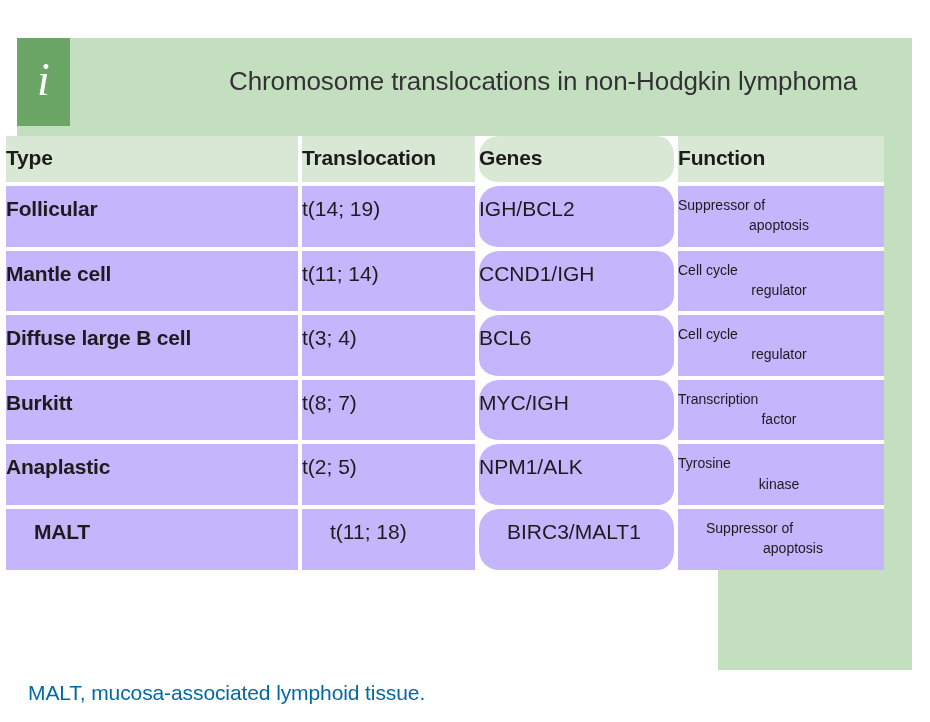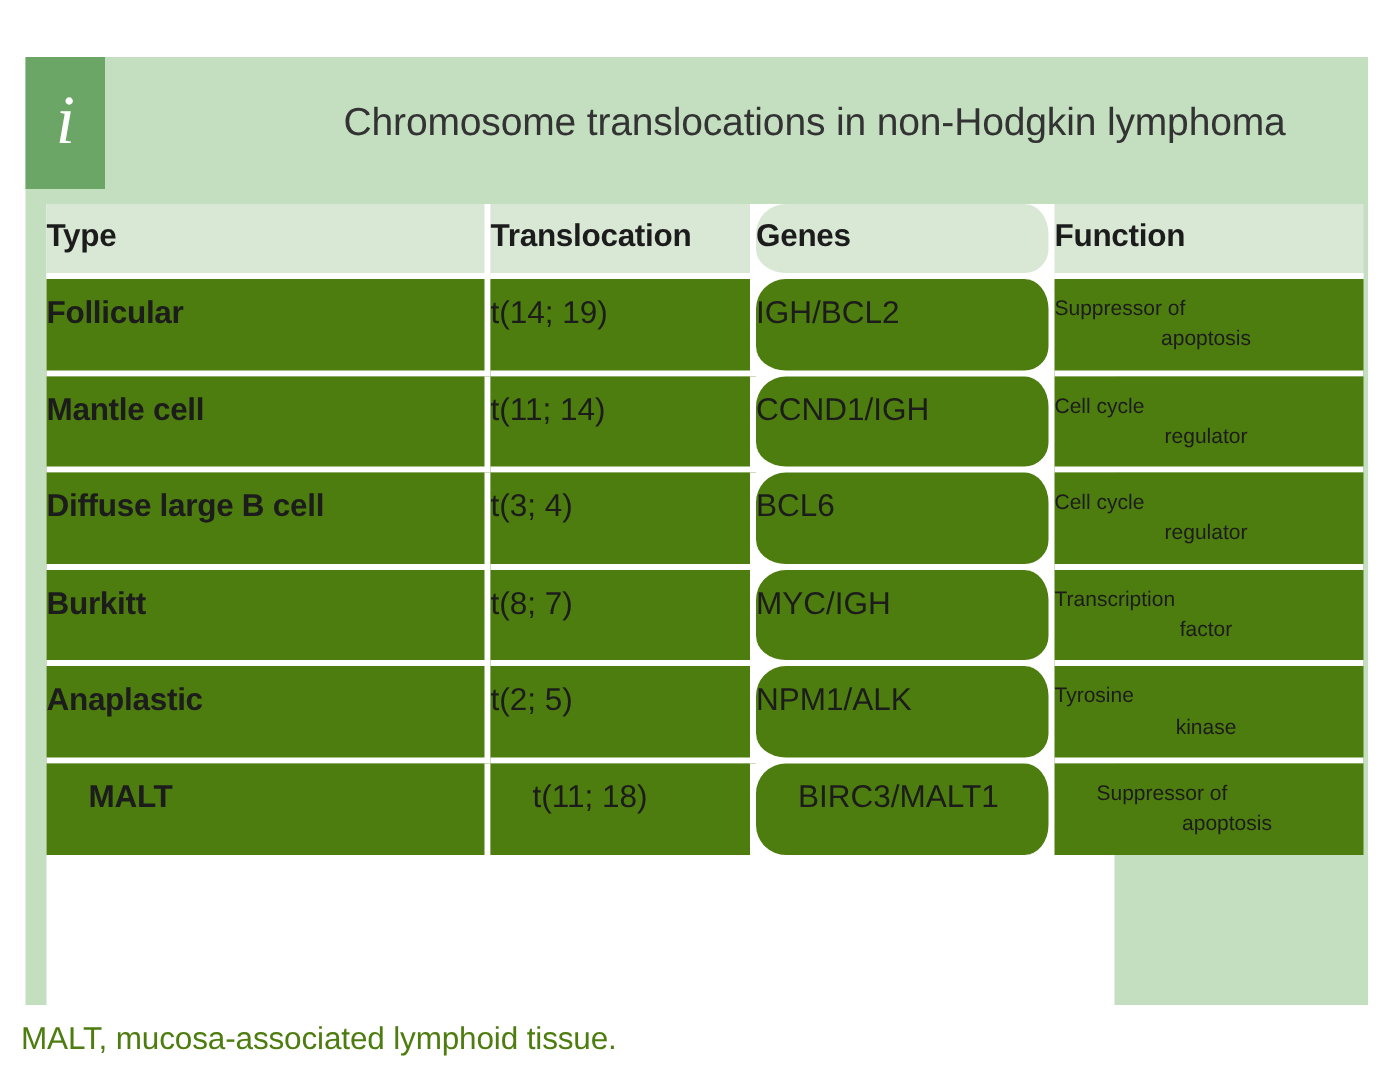--- a/index.html
+++ b/index.html
@@ -71,35 +71,35 @@
     line-height: 1.28;
     font-weight: 400;
     padding-left: 155px;
     padding-right: 40px;
     letter-spacing: -0.1px;
   }
 
   
   .table-zone {
     position: absolute;
-    left: 31px;
+    left: 6px;
     top: 136px;
     width: 712px;
     height: 534px;
     background: #ffffff;
   }
   table.data-table {
     width: 878px;
     border-collapse: separate;
     border-spacing: 0;
     table-layout: fixed;
   }
   table.data-table th,
   table.data-table td {
-    background: #4d7c0f;
+    background: #c4b5fd;
     border-right: 4px solid #ffffff;
     border-bottom: 4px solid #ffffff;
     padding: 9px 0 11px 0;
     vertical-align: top;
     color: #1c1c1c;
     box-sizing: border-box;
   }
   table.data-table tr:last-child td {
     border-bottom: none;
     padding-left: 28px;
@@ -150,24 +150,24 @@
     font-size: 14px;
     font-weight: 400;
     line-height: 1.45;
   }
   .t-func .fl1 { display: block; text-align: left; }
   .t-func .fl2 { display: block; text-align: center; padding-right: 4px; }
 
   
   .footnote {
     position: absolute;
-    left: 14px;
+    left: 28px;
     top: 681px;
     font-size: 21px;
-    color: #4d7c0f;
+    color: #0369a1;
     font-weight: 400;
     letter-spacing: -0.1px;
   }
 </style>
 </head>
 <body>
 
 <div class="page">
 
   <div class="info-box"></div>

